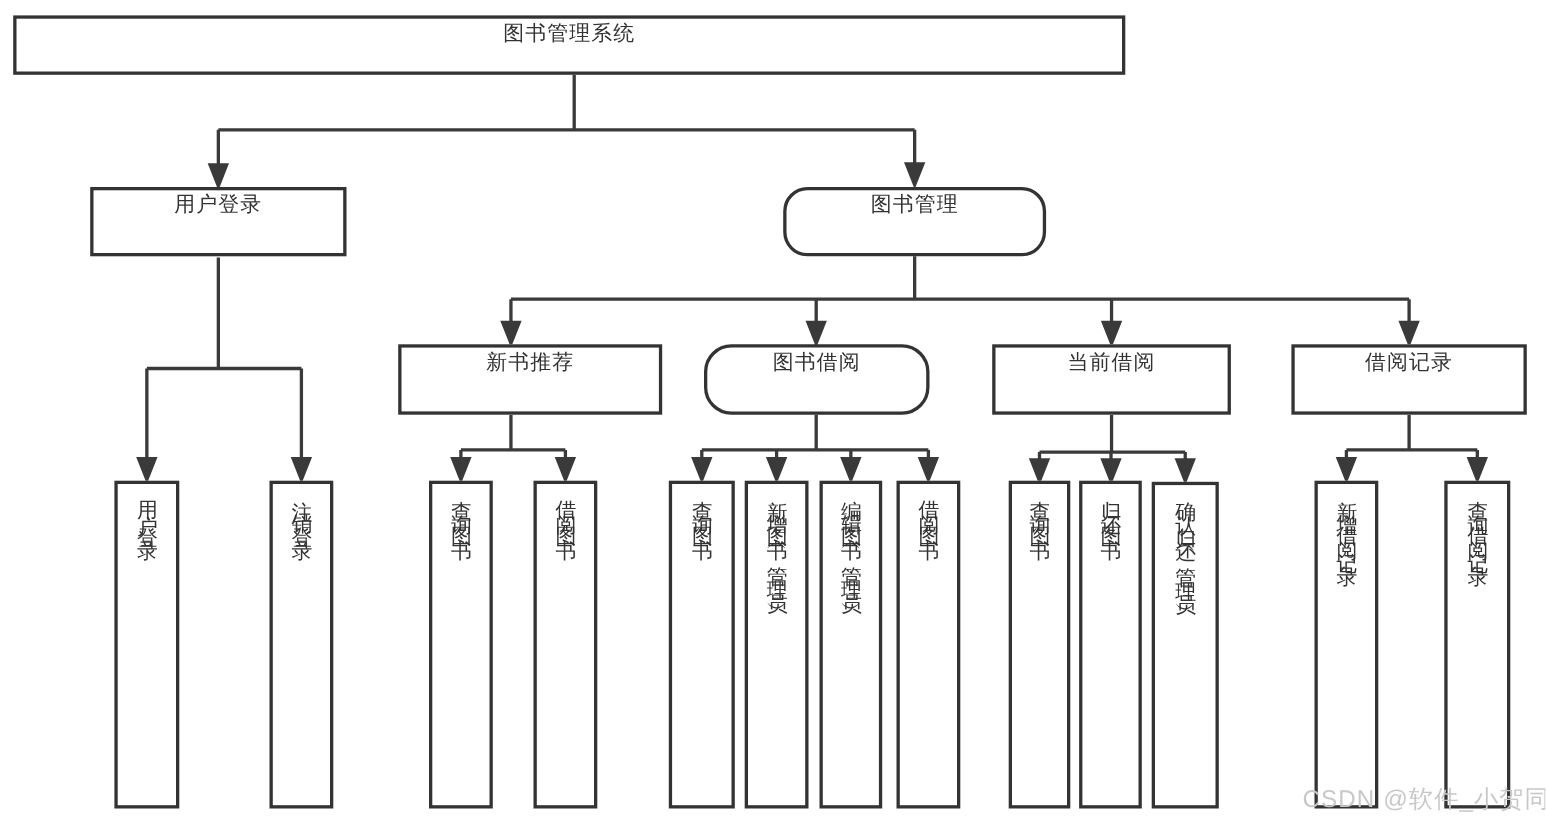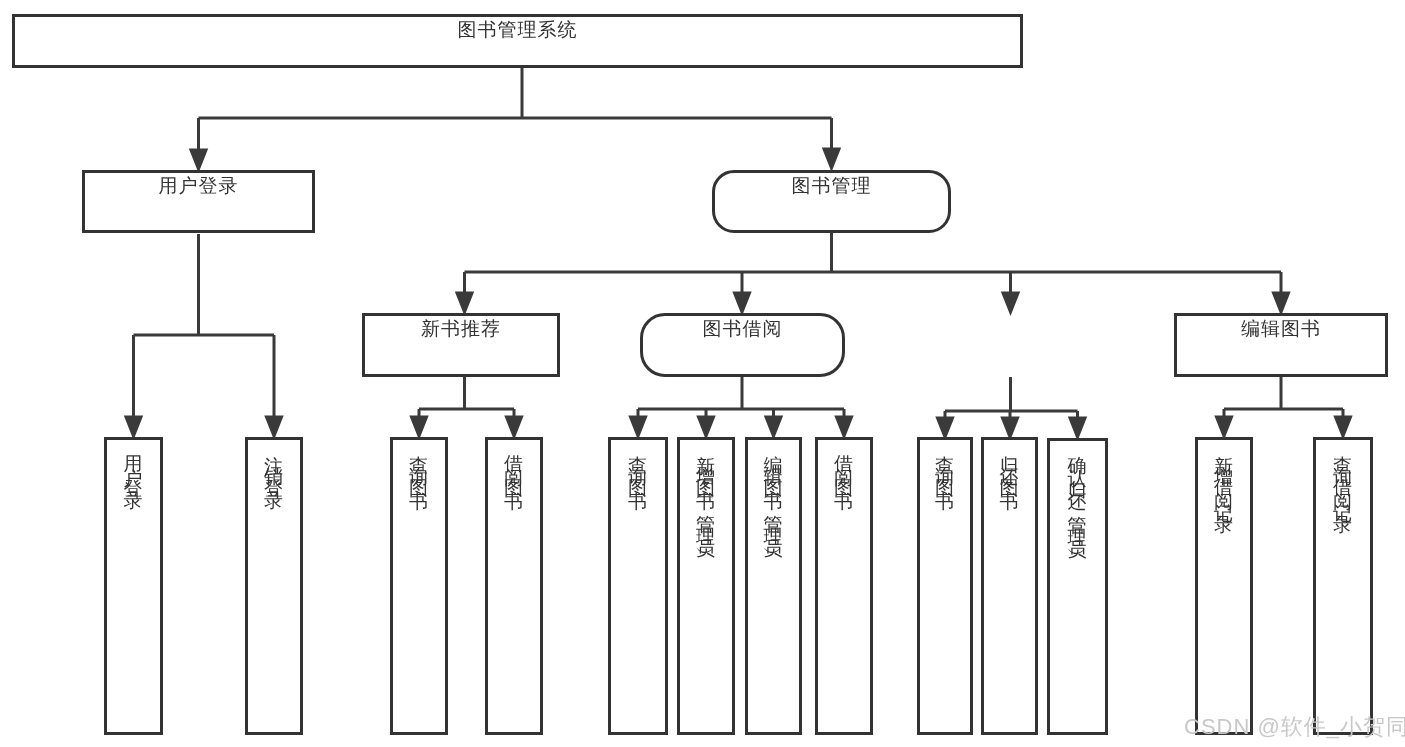--- a/index.html
+++ b/index.html
@@ -82,28 +82,31 @@
     <span>图书管理系统</span>
   </div>
 
   <div class="box" style="left:82px;top:170px;width:233px;height:63px;">
     <span>用户登录</span>
   </div>
   <div class="box" style="left:712px;top:170px;width:239px;height:63px;border-radius:22px;">
     <span>图书管理</span>
   </div>
 
-  <div class="box" style="left:362px;top:313px;width:198px;height:64px;">
+  <div class="box" style="left:362px;top:313px;width:240px;height:64px;">
     <span>新书推荐</span>
   </div>
   <div class="box" style="left:640px;top:313px;width:205px;height:64px;border-radius:25px;">
     <span>图书借阅</span>
   </div>
+  <div class="box" style="left:902px;top:313px;width:217px;height:64px;">
+    <span>当前借阅</span>
+  </div>
   <div class="box" style="left:1174px;top:313px;width:214px;height:64px;">
-    <span>编辑图书</span>
+    <span>借阅记录</span>
   </div>
 
   <div class="box v" style="left:104px;top:437px;width:59px;height:298px;">
     <span>用户登录</span>
   </div>
   <div class="box v" style="left:245px;top:437px;width:58px;height:298px;">
     <span>注销登录</span>
   </div>
 
   <div class="box v" style="left:390px;top:437px;width:58px;height:298px;">

